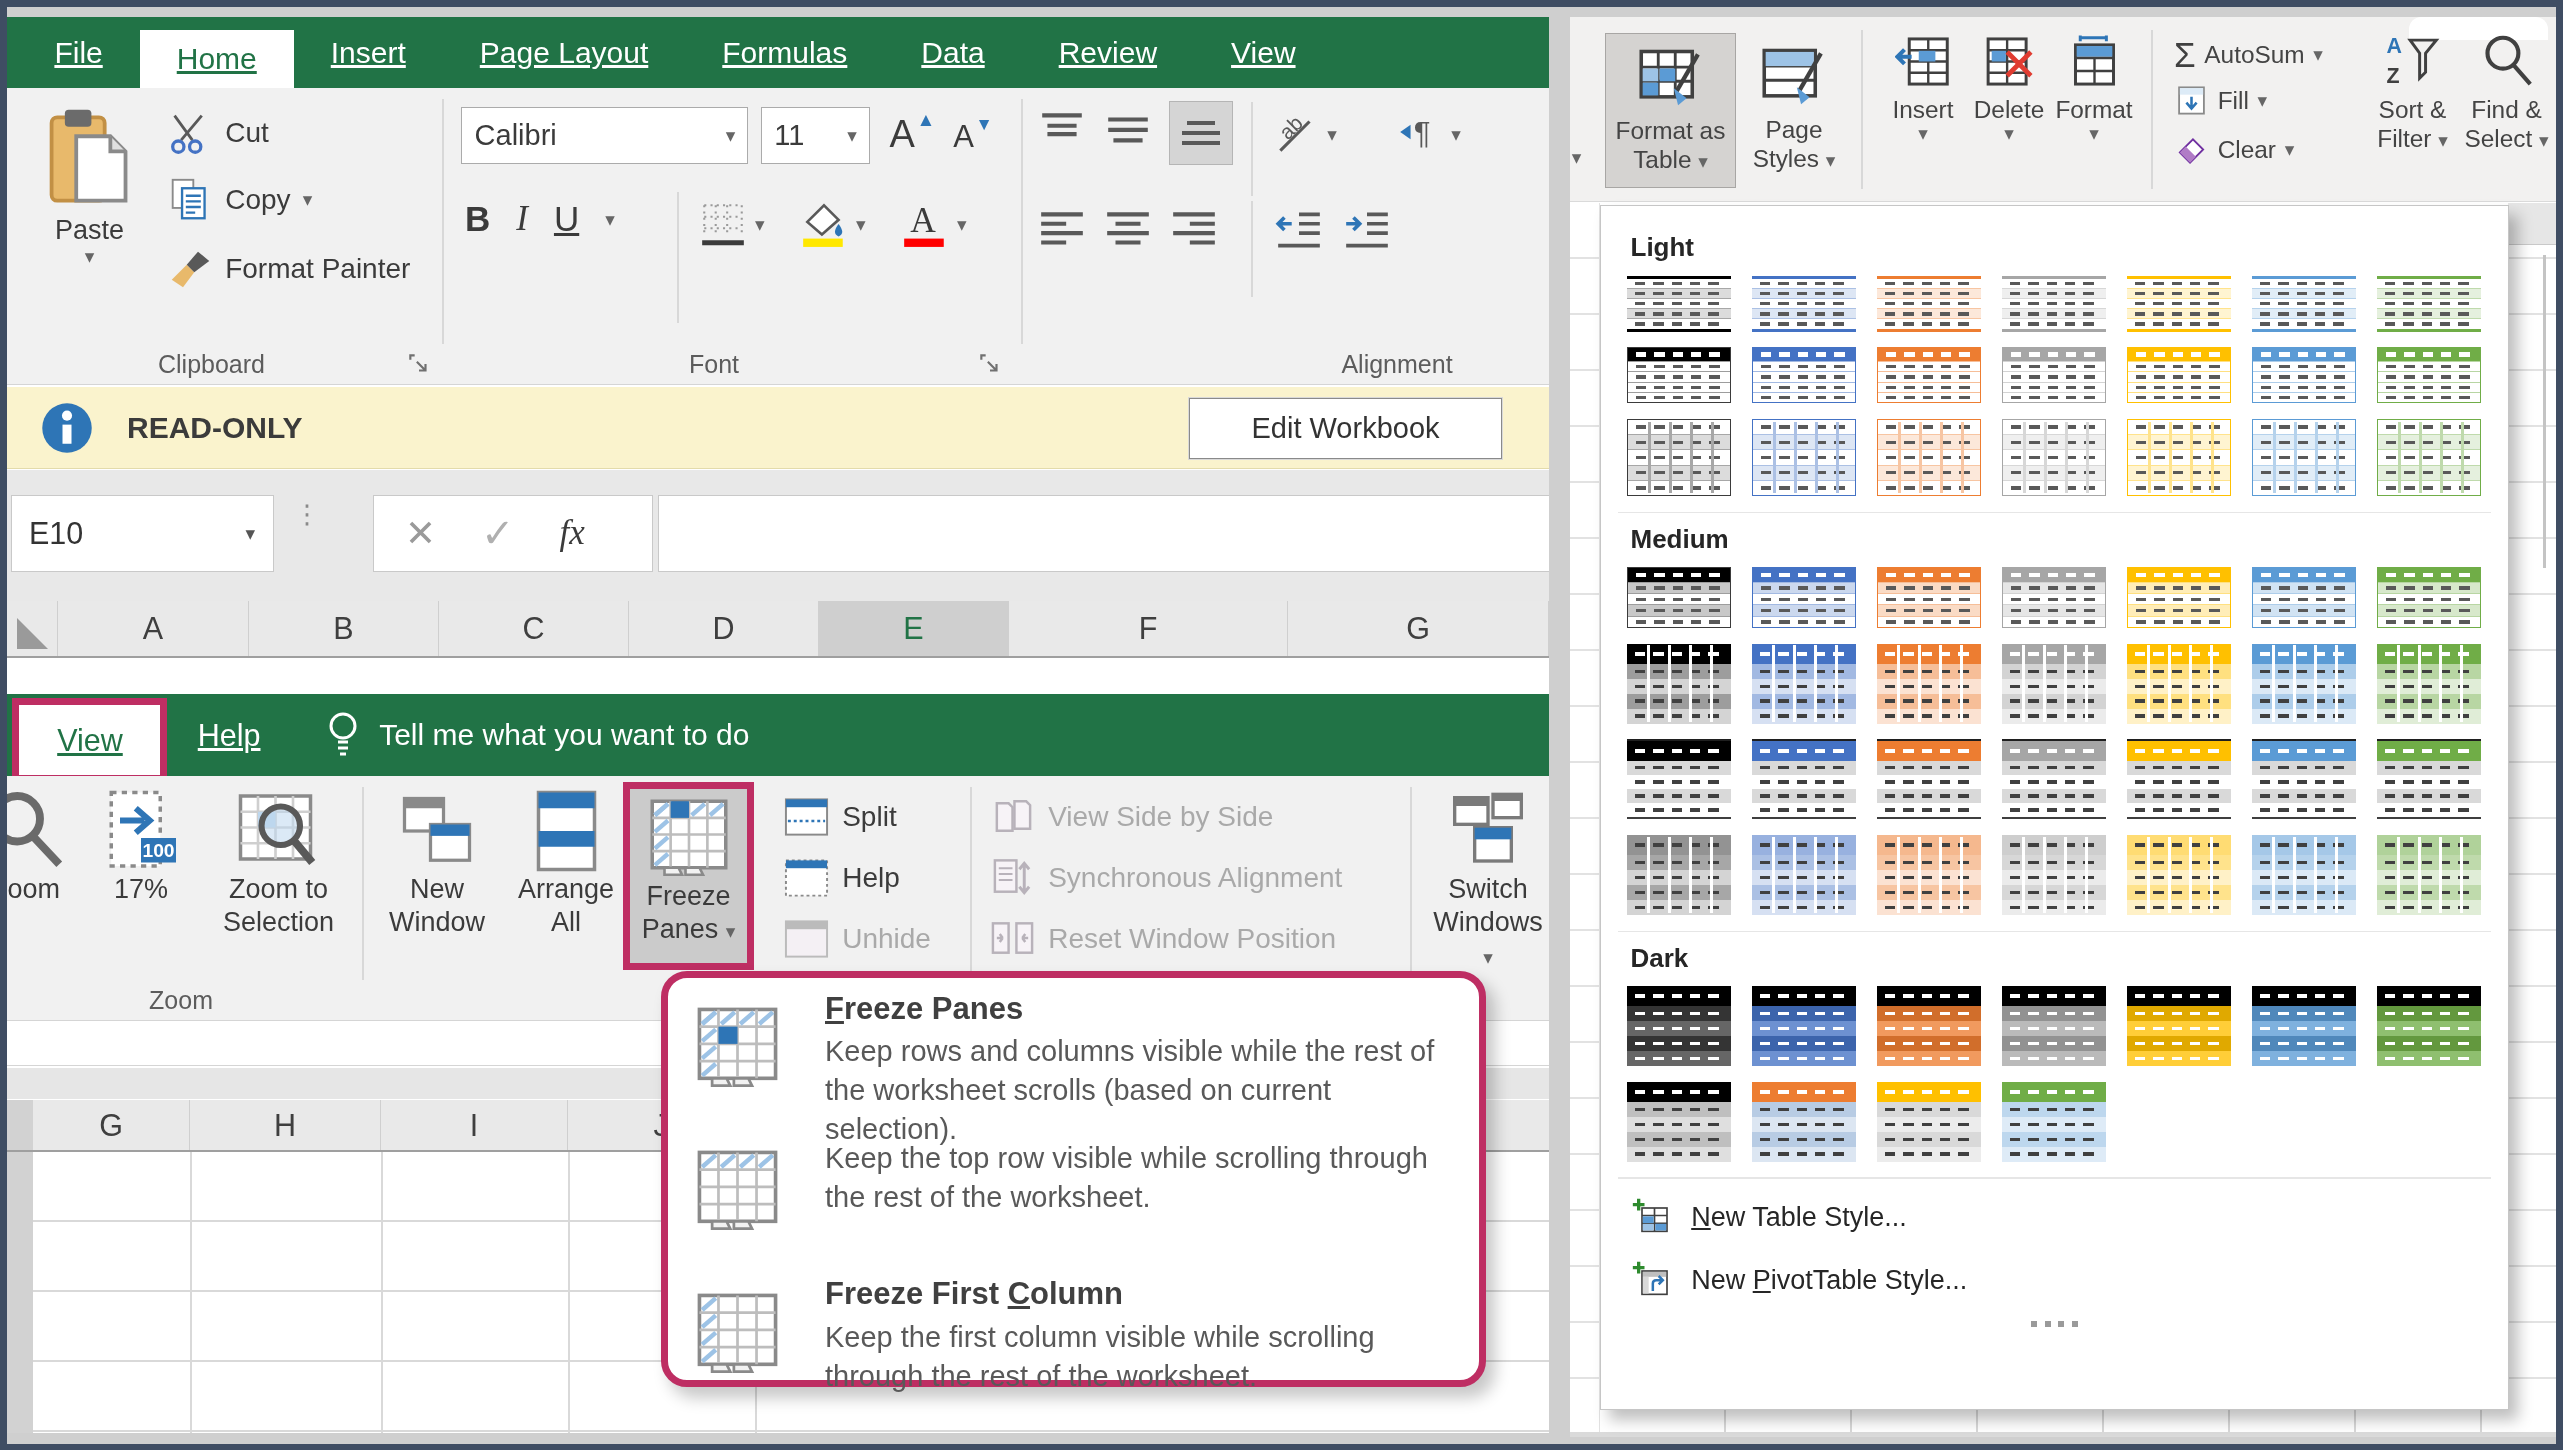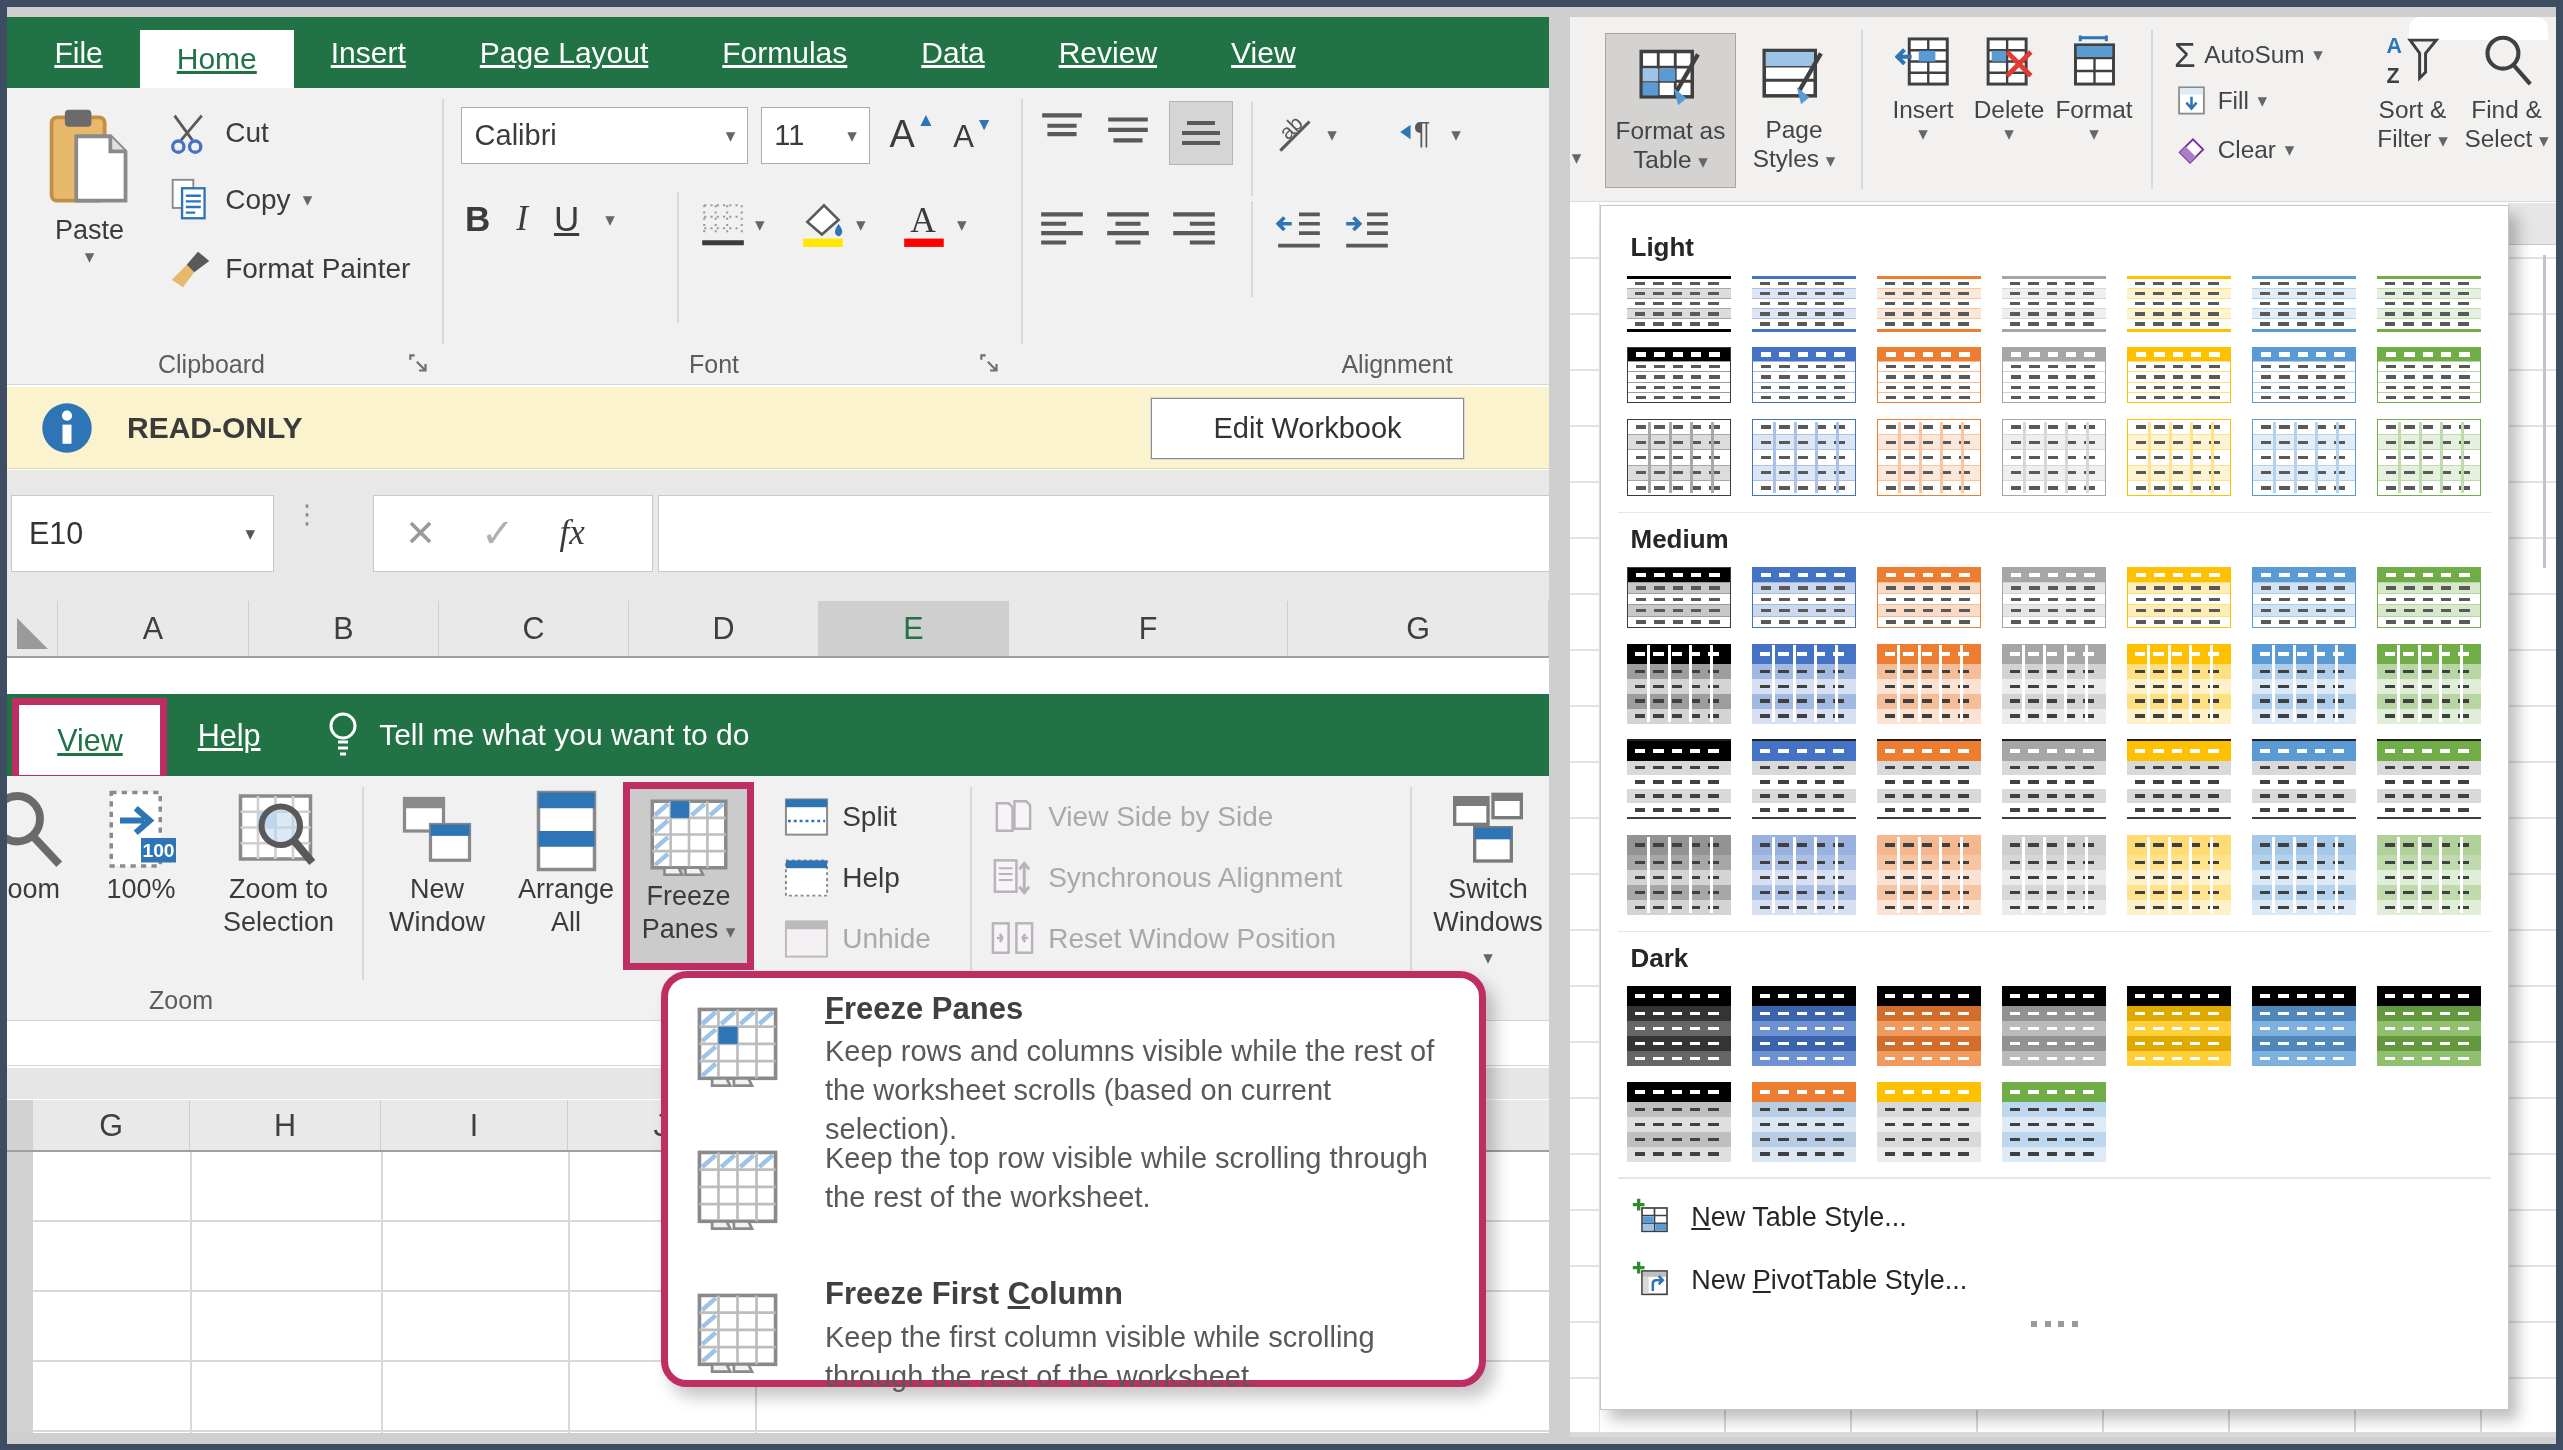--- a/index.html
+++ b/index.html
@@ -272,21 +272,21 @@
 
     <div class="robar" style="top:370px;height:82px;border-bottom:1.7px solid #E3DBAB;">
       <span class="icwrap" style="width:54px;height:54px;margin-left:33px;">
             <svg viewBox="0 0 48 48">
               <circle cx="24" cy="24" r="22" fill="#2E75B6"></circle>
               <circle cx="24" cy="13" r="4.5" fill="#fff"></circle>
               <rect x="20" y="21" width="8" height="17" fill="#fff"></rect>
             </svg>
           </span>
       <span style="font-size:30px;font-weight:bold;color:#3b3b3b;margin-left:33px;">READ-ONLY</span>
-      <div class="robtn" style="left:1144px;top:10.4px;width:313px;height:61px;">Edit Workbook</div>
+      <div class="robtn" style="left:1182px;top:10.4px;width:313px;height:61px;">Edit Workbook</div>
     </div>
 
     <div class="fxrow" style="top:453px;height:131px;">
       <div class="whitebox" style="left:3.5px;top:24.4px;width:263px;height:77px;display:flex;align-items:center;justify-content:space-between;padding:0 17.4px;font-size:30.5px;color:#333;">
         <span>E10</span>
         <span class="chev" style="color:#555;">▾</span>
       </div>
       <div class="abs" style="left:287px;top:37px;width:7px;height:52px;color:#8a8a8a;font-size:26px;letter-spacing:0;line-height:15.7px;">⋮</div>
       <div class="whitebox" style="left:366px;top:24.4px;width:280px;height:77px;display:flex;align-items:center;gap:45px;padding-left:31px;">
         <span style="font-size:37px;color:#9a9a9a;">✕</span>
@@ -339,21 +339,21 @@
       </div>
       <div class="bigbtn" style="left:82px;top:12.2px;width:104px;">
         <span class="icwrap" style="width:80px;height:84px;">
               <svg viewBox="0 0 44 48" style="font-size:31px">
                 <rect x="5" y="2" width="28" height="42" fill="#fff" stroke="#8a8a8a" stroke-width="2" stroke-dasharray="3 3"></rect>
                 <path d="M10 18h14M19 11 l8 7 -8 7" stroke="#2E75B6" stroke-width="3.5" fill="none"></path>
                 <rect x="22" y="28" width="20" height="14" fill="#2E75B6"></rect>
                 <text x="32" y="39" font-size="11" fill="#fff" text-anchor="middle" font-weight="bold">100</text>
               </svg>
             </span>
-        <span>100%</span>
+        <span>17%</span>
       </div>
       <div class="bigbtn" style="left:193px;top:12.2px;width:157px;">
         <span class="icwrap" style="width:84px;height:84px;">
               <svg viewBox="0 0 48 48">
                 <rect x="2" y="4" width="40" height="36" fill="#fff" stroke="#8a8a8a" stroke-width="2"></rect>
                 <path d="M2 13h40M2 22h40M2 31h40M12 4v36M22 4v36M32 4v36" stroke="#CFCFCF" stroke-width="1.5"></path>
                 <rect x="12" y="13" width="10" height="9" fill="#BDD7EE"></rect>
                 <circle cx="25" cy="21" r="11" fill="rgba(189,215,238,.55)" stroke="#595959" stroke-width="3.5"></circle>
                 <path d="M33 30 L43 42" stroke="#595959" stroke-width="4.5"></path>
               </svg>

